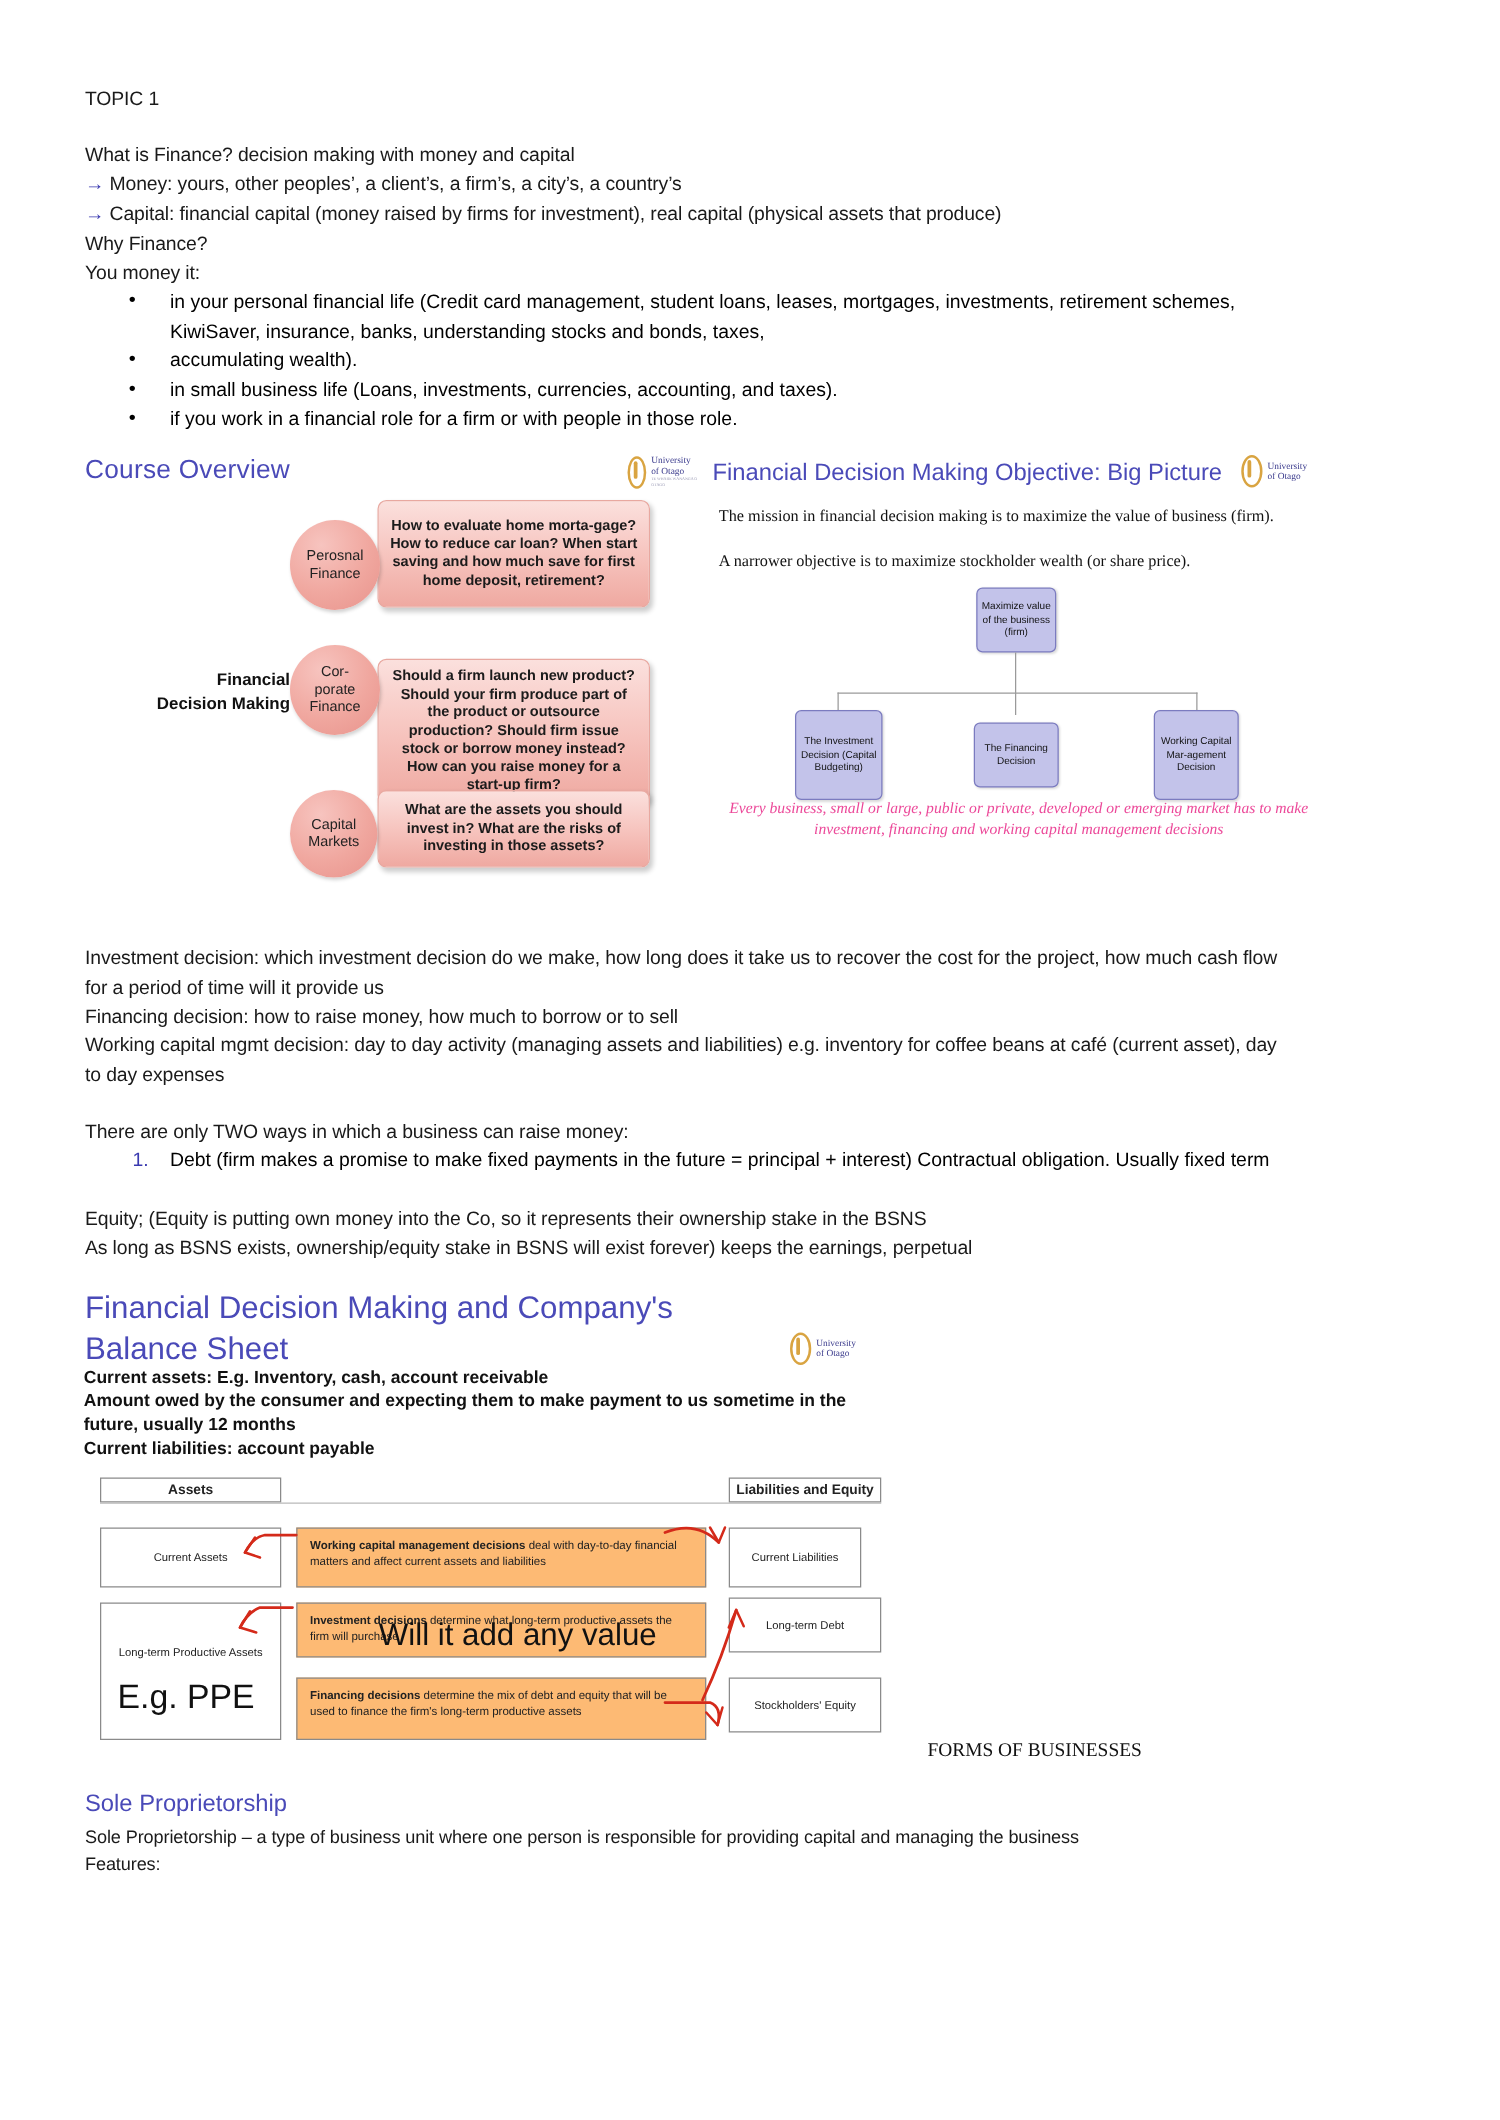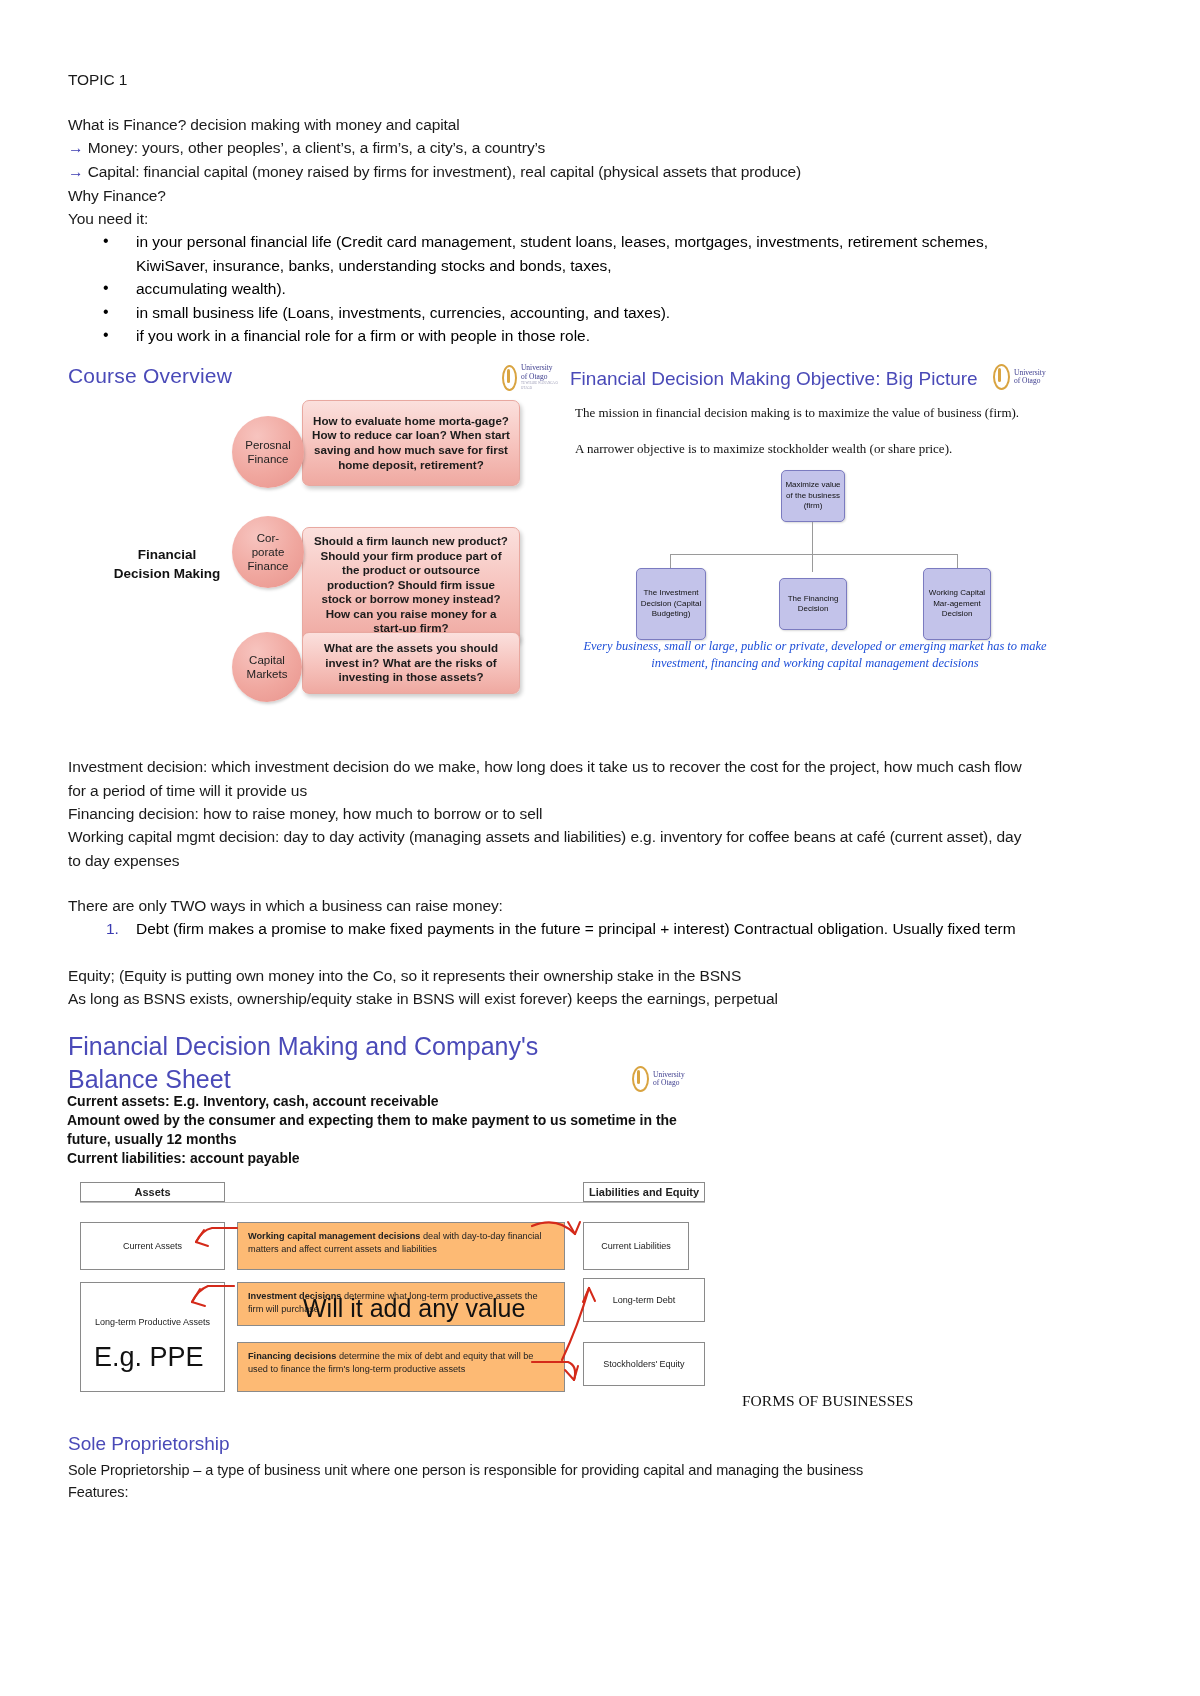--- a/index.html
+++ b/index.html
@@ -111,23 +111,23 @@
     font-family: "Liberation Serif", serif;
   }
   .otago-sub {
     font-size: 3.2px;
     color: #9a9ab4;
     line-height: 5px;
   }
   .fdm-label {
     position: absolute;
     left: 40px;
-    top: 189px;
+    top: 178px;
     width: 130px;
-    text-align: center;
+    text-align: right;
     font-size: 13.5px;
     font-weight: bold;
     line-height: 19px;
     color: #111;
   }
   .circle {
     position: absolute;
     border-radius: 50%;
     background: radial-gradient(circle at 35% 28%, #f7c4bf 0%, #f0a79f 55%, #e8938c 100%);
     color: #222;
@@ -198,21 +198,21 @@
   .bp-caption {
     position: absolute;
     left: 8px;
     top: 276px;
     width: 484px;
     text-align: center;
     font-size: 12.5px;
     line-height: 17px;
     font-style: italic;
     font-family: "Liberation Serif", serif;
-    color: #1d4ed8;
+    color: #ec4899;
   }
 
   
   .slide-balance {
     position: absolute;
     left: 62px;
     top: 1030px;
     width: 670px;
     height: 340px;
   }
@@ -290,21 +290,21 @@
     <span class="arrow-mark">→</span>
     <span>Money: yours, other peoples’, a client’s, a firm’s, a city’s, a country’s</span>
   </div>
 
   <div class="body-text" style="top:160px;">
     <span class="arrow-mark">→</span>
     <span>Capital: financial capital (money raised by firms for investment), real capital (physical assets that produce)</span>
   </div>
 
   <div class="body-text" style="top:184px;">Why Finance?</div>
-  <div class="body-text" style="top:207px;">You need it:</div>
+  <div class="body-text" style="top:207px;">You money it:</div>
 
   <ul class="bullets" style="top:230px;">
     <li>in your personal financial life (Credit card management, student loans, leases, mortgages, investments, retirement schemes, KiwiSaver, insurance, banks, understanding stocks and bonds, taxes,</li>
     <li>accumulating wealth).</li>
     <li>in small business life (Loans, investments, currencies, accounting, and taxes).</li>
     <li>if you work in a financial role for a firm or with people in those role.</li>
   </ul>
 
   <div class="slide-courseoverview">
 

